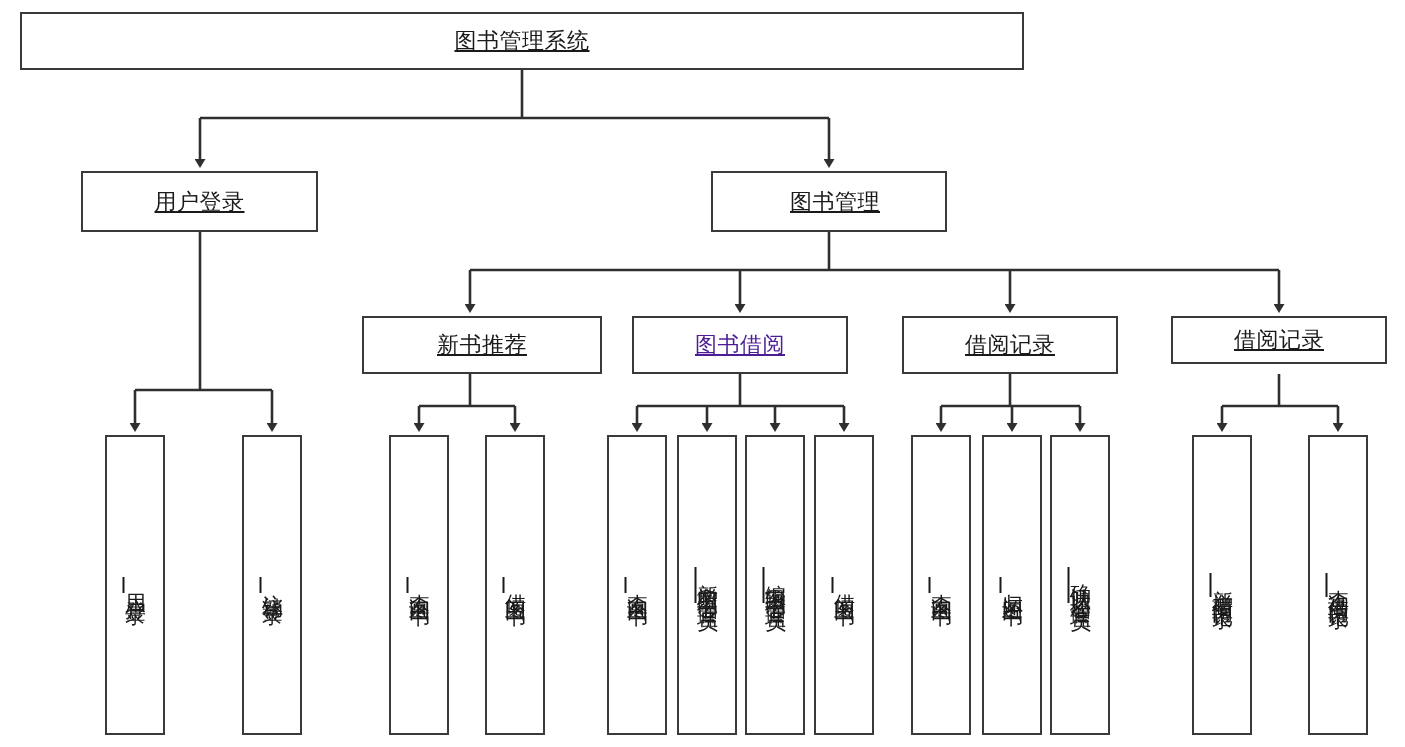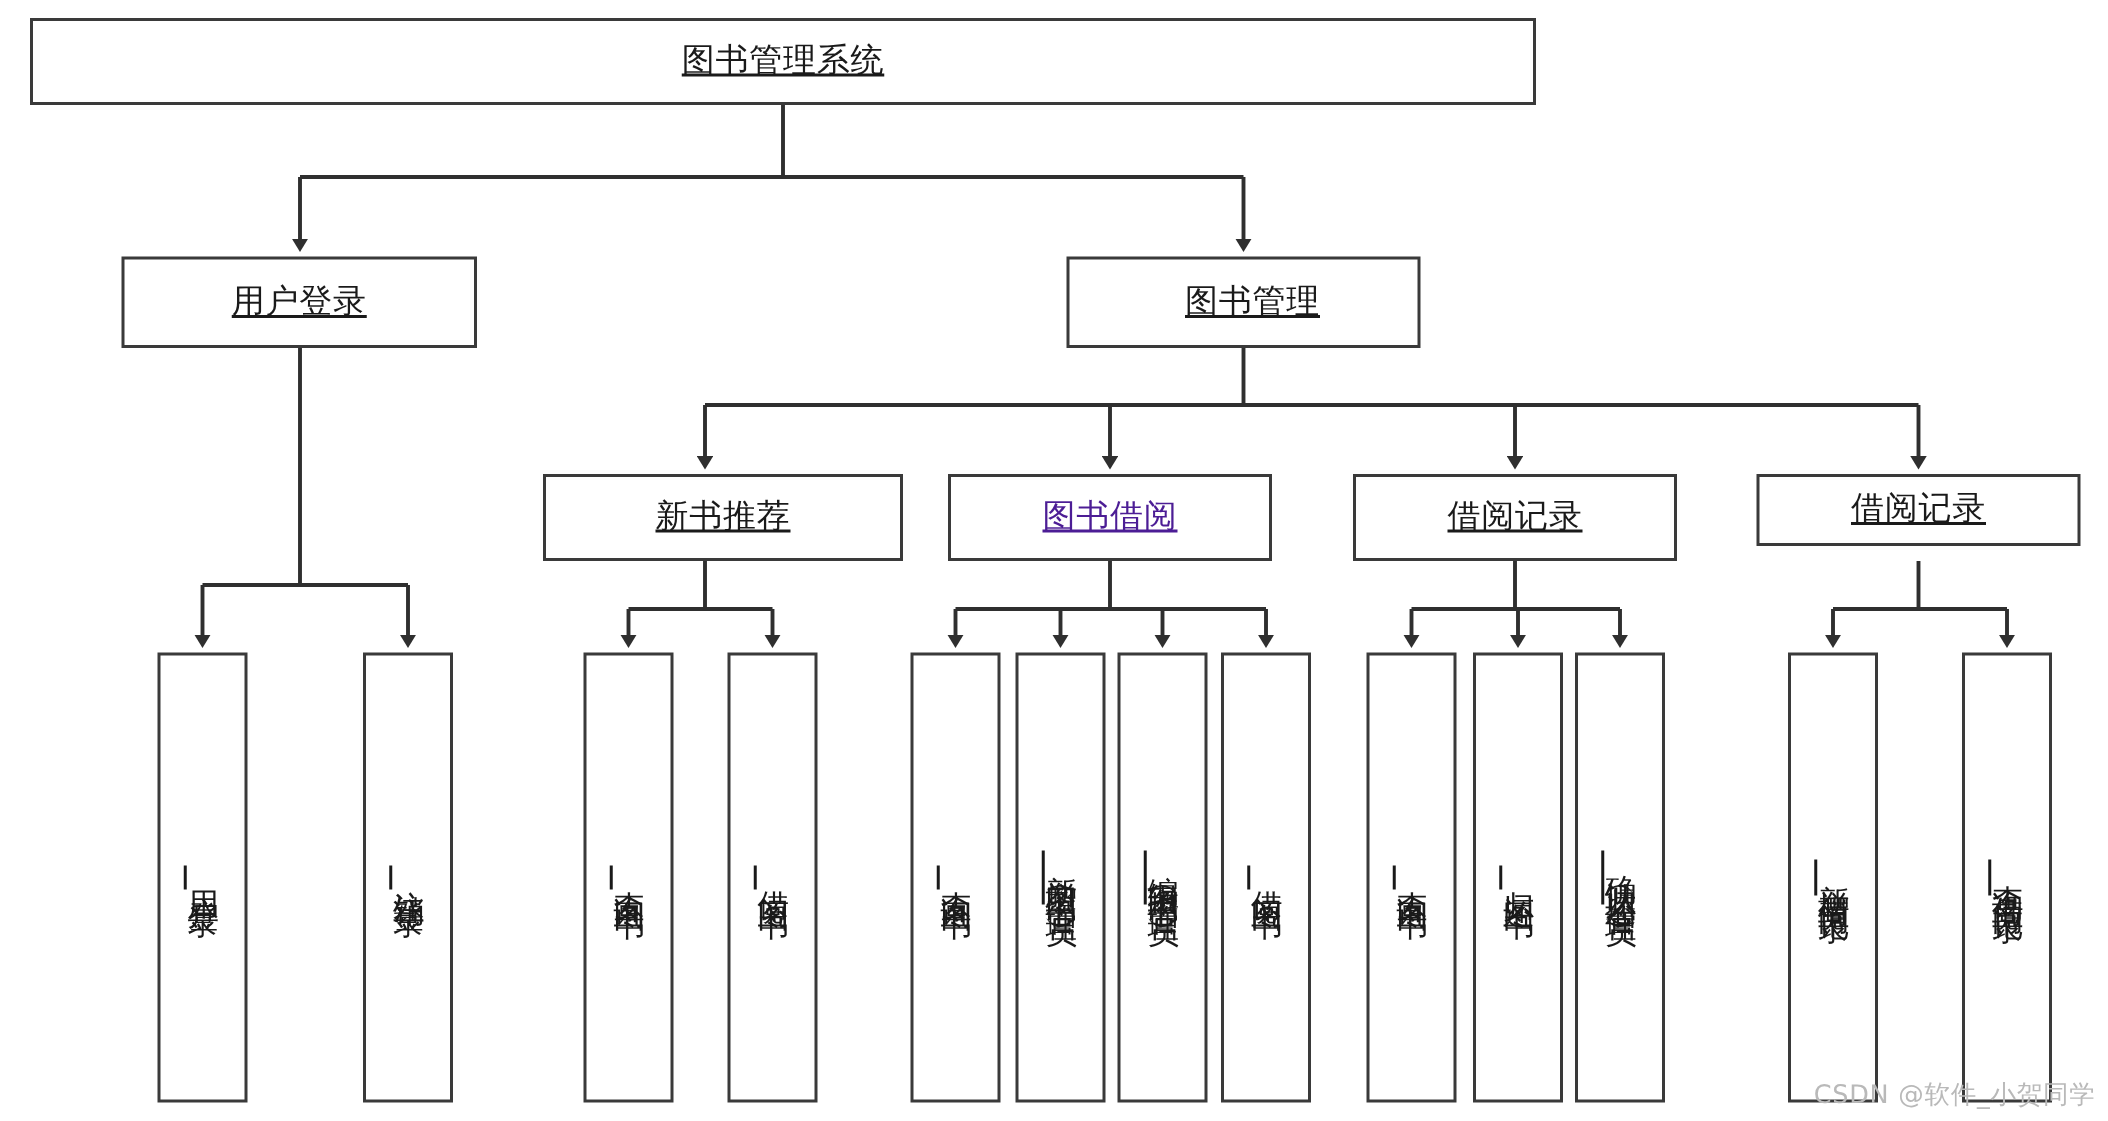--- a/index.html
+++ b/index.html
@@ -169,14 +169,13 @@
       <div class="node vertical" style="left: 1050px; top: 435px; width: 60px; height: 300px; border-color: rgb(58, 58, 58);">
         <div class="node-label" style="color: rgb(26, 26, 26);">确认归还（管理员）</div>
       </div>
       <div class="node vertical" style="left: 1192px; top: 435px; width: 60px; height: 300px; border-color: rgb(58, 58, 58);">
         <div class="node-label" style="color: rgb(26, 26, 26);">新增借阅记录</div>
       </div>
       <div class="node vertical" style="left: 1308px; top: 435px; width: 60px; height: 300px; border-color: rgb(58, 58, 58);">
         <div class="node-label" style="color: rgb(26, 26, 26);">查询借阅记录</div>
       </div>
     </div>
-  <div id="watermark">CSDN @软件_小贺同学</div>
 </div>
 
 </body></html>

